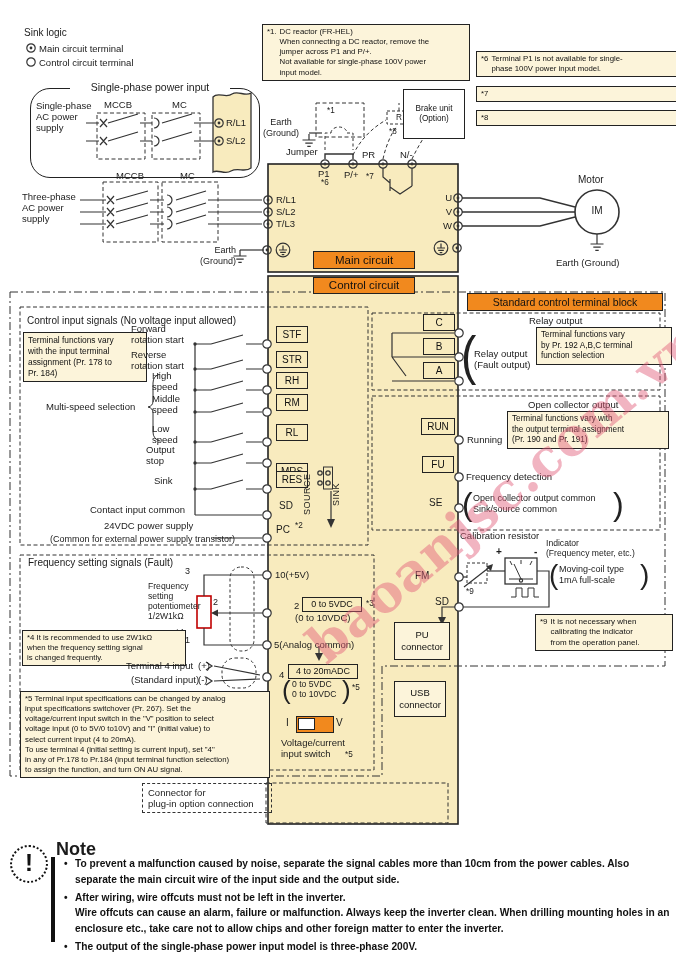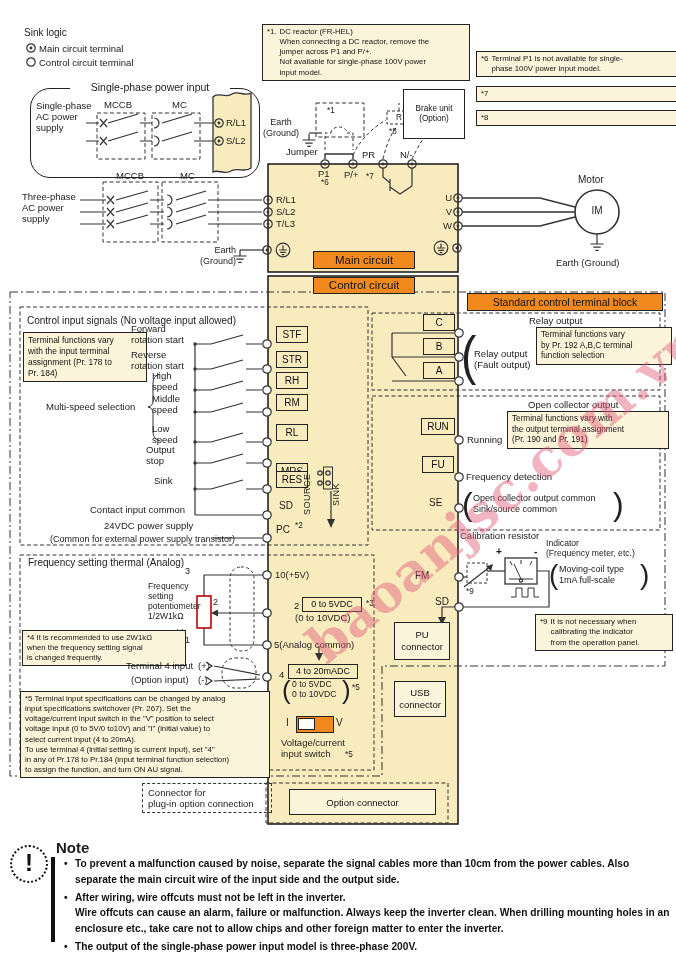--- a/index.html
+++ b/index.html
@@ -1,20 +1,20 @@
 <!DOCTYPE html>
 <html style="--blockfill: #F8EBBE; --box: #FCF4DA; --accent: #F1891E; --watermark: #E25A78;"><head>
 <meta charset="utf-8">
 <style>
   html,body{margin:0;padding:0;background:#fff}
   #stage{position:relative;width:676px;height:975px;background:#fff;overflow:hidden;
          font-family:"Liberation Sans",sans-serif;color:#1b1b1b}
   #wires{position:absolute;left:0;top:0;z-index:1}
   .t{position:absolute;z-index:3;white-space:pre-line;line-height:1.18;color:#1b1b1b}.s8{font-size:8.2px}.s85{font-size:8.6px}.s9{font-size:9px}
-  .s95{font-size:9.5px}.s10{font-size:10px}.s105{font-size:10.5px}.s11{font-size:11.5px}.s12{font-size:15px}
+  .s95{font-size:9.5px}.s10{font-size:10px}.s105{font-size:10.5px}.s11{font-size:11.5px}.s12{font-size:18px}
   .ctr{text-align:center}.rt{text-align:right}
   .nbox{position:absolute;z-index:3;background:var(--box);border:1px solid #222;display:flex;gap:3px;
         padding:2px 4px;font-size:7.8px;line-height:1.3;color:#111}
   .nbox .nt{white-space:pre-line}
   .pbox{position:absolute;z-index:3;background:var(--box);border:1px solid #222;padding:2px 4px;
         font-size:7.8px;line-height:1.3;color:#111;white-space:pre-line}
   .tbox{position:absolute;z-index:3;width:30px;height:15px;background:var(--blockfill);border:1.2px solid #222;
         font-size:10px;text-align:center;line-height:15px;color:#111}
   .obox{position:absolute;z-index:3;background:var(--accent);border:1px solid #222;text-align:center;color:#111}
   .vbox{position:absolute;z-index:3;border:1px solid #222;text-align:center;color:#111}
@@ -297,21 +297,21 @@
   <div class="tbox" style="left:276px;top:471px">RES</div>
   <div class="t s10" style="left:279px;top:500px">SD</div>
   <div class="t s10" style="left:276px;top:524px">PC</div>
   <div class="t s8" style="left:295px;top:521px">*2</div>
   <div class="vert" style="left:302px;top:461px;height:54px">SOURCE</div>
   <div class="vert" style="left:331px;top:466px;height:40px">SINK</div>
   <div class="t s95" style="left:90px;top:504px">Contact input common</div>
   <div class="t s95" style="left:104px;top:520px">24VDC power supply</div>
   <div class="t s9" style="left:50px;top:534px">(Common for external power supply transistor)</div>
 
-  <div class="t s10" style="left:28px;top:557px">Frequency setting thermal (Analog)</div>
+  <div class="t s10" style="left:28px;top:557px">Frequency setting signals (Fault)</div>
   <div class="t s85" style="left:148px;top:581px">Frequency
 setting
 potentiometer
 1/2W1kΩ</div>
   <div class="t s8" style="left:176px;top:628px">*4</div>
   <div class="pbox" style="left:22px;top:630px;width:154px">*4  It is recommended to use 2W1kΩ
 when the frequency setting signal
 is changed frequently.</div>
   <div class="t s9" style="left:185px;top:566px">3</div>
   <div class="t s9" style="left:213px;top:597px">2</div>
@@ -324,21 +324,21 @@
   <div class="t s95" style="left:274px;top:639px">5(Analog common)</div>
   <div class="t s95" style="left:279px;top:669px">4</div>
   <div class="vbox s9" style="left:288px;top:664px;width:68px;height:13px;line-height:13px">4 to 20mADC</div>
   <div class="paren" style="left:282px;top:677px;font-size:26px">(</div>
   <div class="t s85" style="left:292px;top:679px">0 to 5VDC
 0 to 10VDC</div>
   <div class="paren" style="left:342px;top:677px;font-size:26px">)</div>
   <div class="t s8" style="left:352px;top:683px">*5</div>
   <div class="t s95" style="left:126px;top:660px">Terminal 4 input</div>
   <div class="t s95" style="left:198px;top:660px">(+)</div>
-  <div class="t s95" style="left:131px;top:674px">(Option input)</div>
+  <div class="t s95" style="left:131px;top:674px">(Standard input)</div>
   <div class="t s95" style="left:198px;top:674px">(-)</div>
   <div class="pbox" style="left:20px;top:691px;width:240px">*5 Terminal input specifications can be changed by analog
 input specifications switchover (Pr. 267). Set the
 voltage/current input switch in the "V" position to select
 voltage input (0 to 5V/0 to10V) and "I" (initial value) to
 select current input (4 to 20mA).
 To use terminal 4 (initial setting is current input), set "4"
 in any of Pr.178 to Pr.184 (input terminal function selection)
 to assign the function, and turn ON AU signal.</div>
   <div class="t s10" style="left:286px;top:717px">I</div>
@@ -388,21 +388,20 @@
   <div class="nbox" style="left:535px;top:614px;width:128px;font-size:8px">
     <span class="nn">*9</span>
     <span class="nt">It is not necessary when
 calibrating the indicator
 from the operation panel.</span>
     </div>
   <div class="vbox s95" style="left:394px;top:622px;width:54px;height:36px;background:var(--box);display:flex;align-items:center;justify-content:center;white-space:pre-line;line-height:1.25">PU
 connector</div>
   <div class="vbox s95" style="left:394px;top:681px;width:50px;height:34px;background:var(--box);display:flex;align-items:center;justify-content:center;white-space:pre-line;line-height:1.25">USB
 connector</div>
-  <div class="vbox s95" style="left:289px;top:789px;width:145px;height:24px;background:var(--box);display:flex;align-items:center;justify-content:center">Option connector</div>
   <div class="t s95 dash" style="left:142px;top:783px;width:118px;padding:3px 5px">Connector for
 plug-in option connection</div>
 
   <div class="noteicon"><span>!</span></div>
   <div class="t s12" style="left:56px;top:839px;font-weight:bold">Note</div>
   <div style="position:absolute;z-index:3;left:51px;top:857px;width:3.5px;height:85px;background:#111"></div>
   <div style="position:absolute;z-index:3;left:62px;top:856px;width:610px">
     <div class="bl">To prevent a malfunction caused by noise, separate the signal cables more than 10cm from the power cables. Also separate the main circuit wire of the input side and the output side.</div>
     <div class="bl">After wiring, wire offcuts must not be left in the inverter.
 Wire offcuts can cause an alarm, failure or malfunction. Always keep the inverter clean. When drilling mounting holes in an enclosure etc., take care not to allow chips and other foreign matter to enter the inverter.</div>

